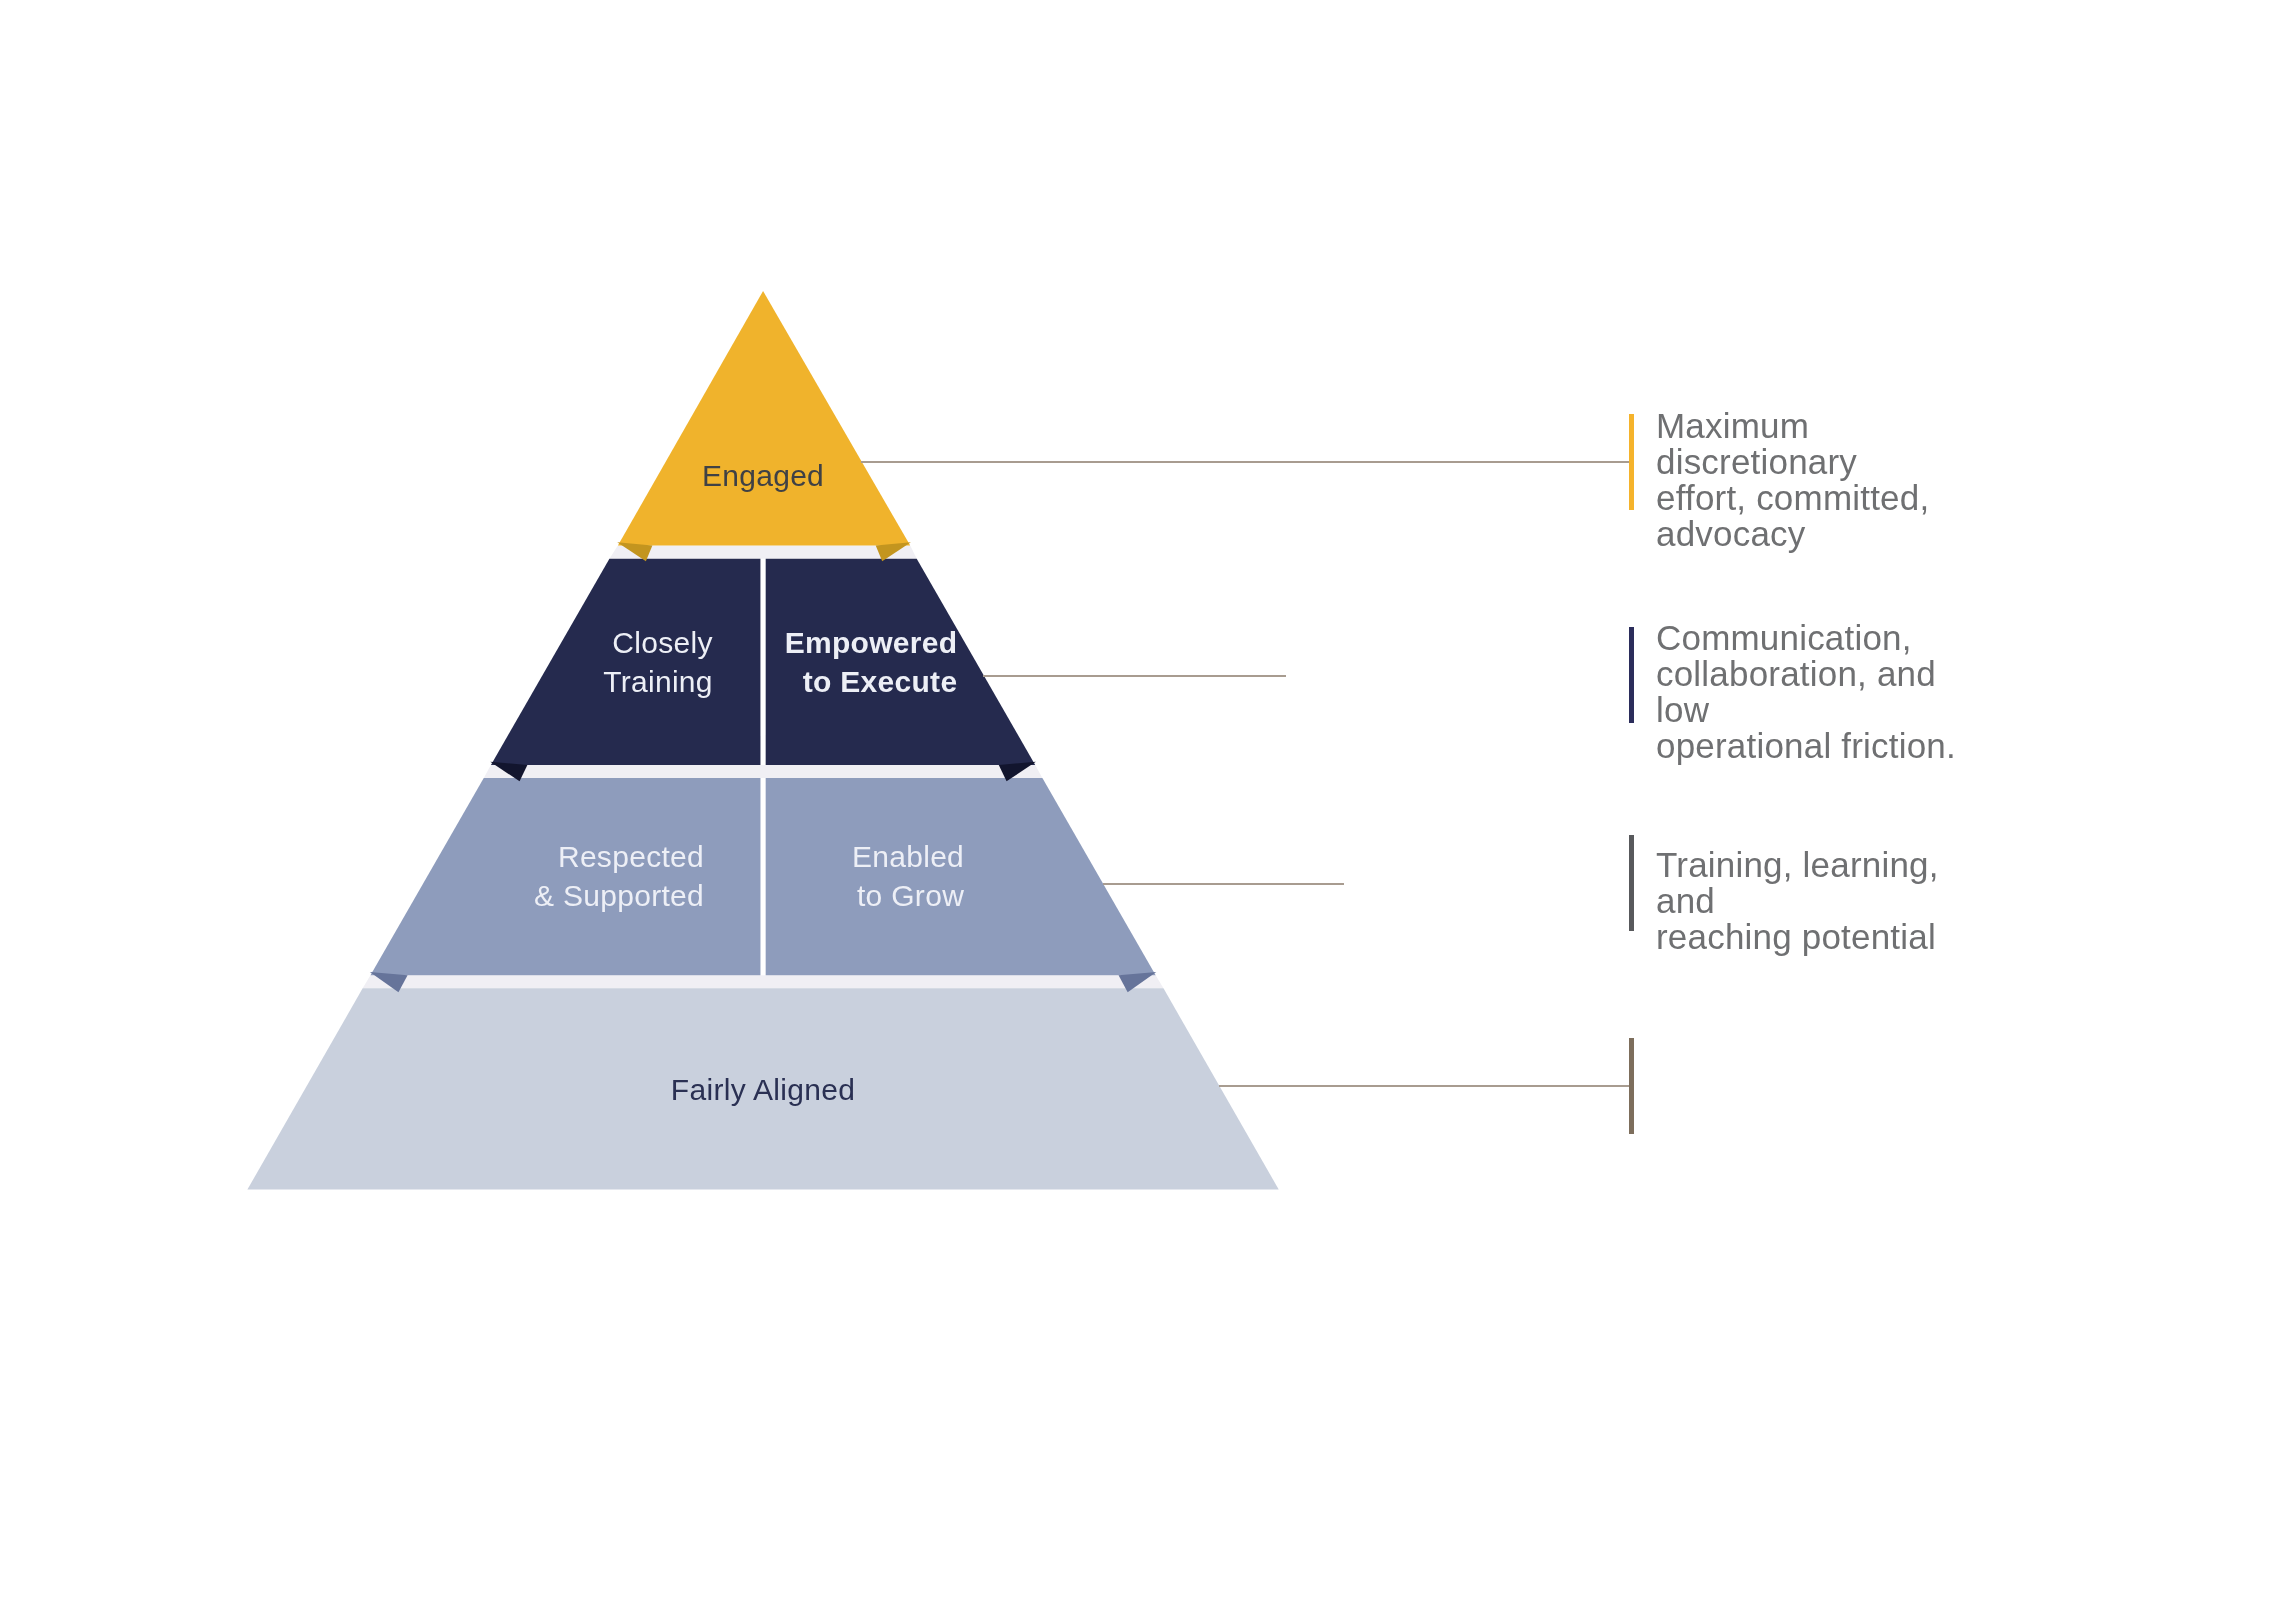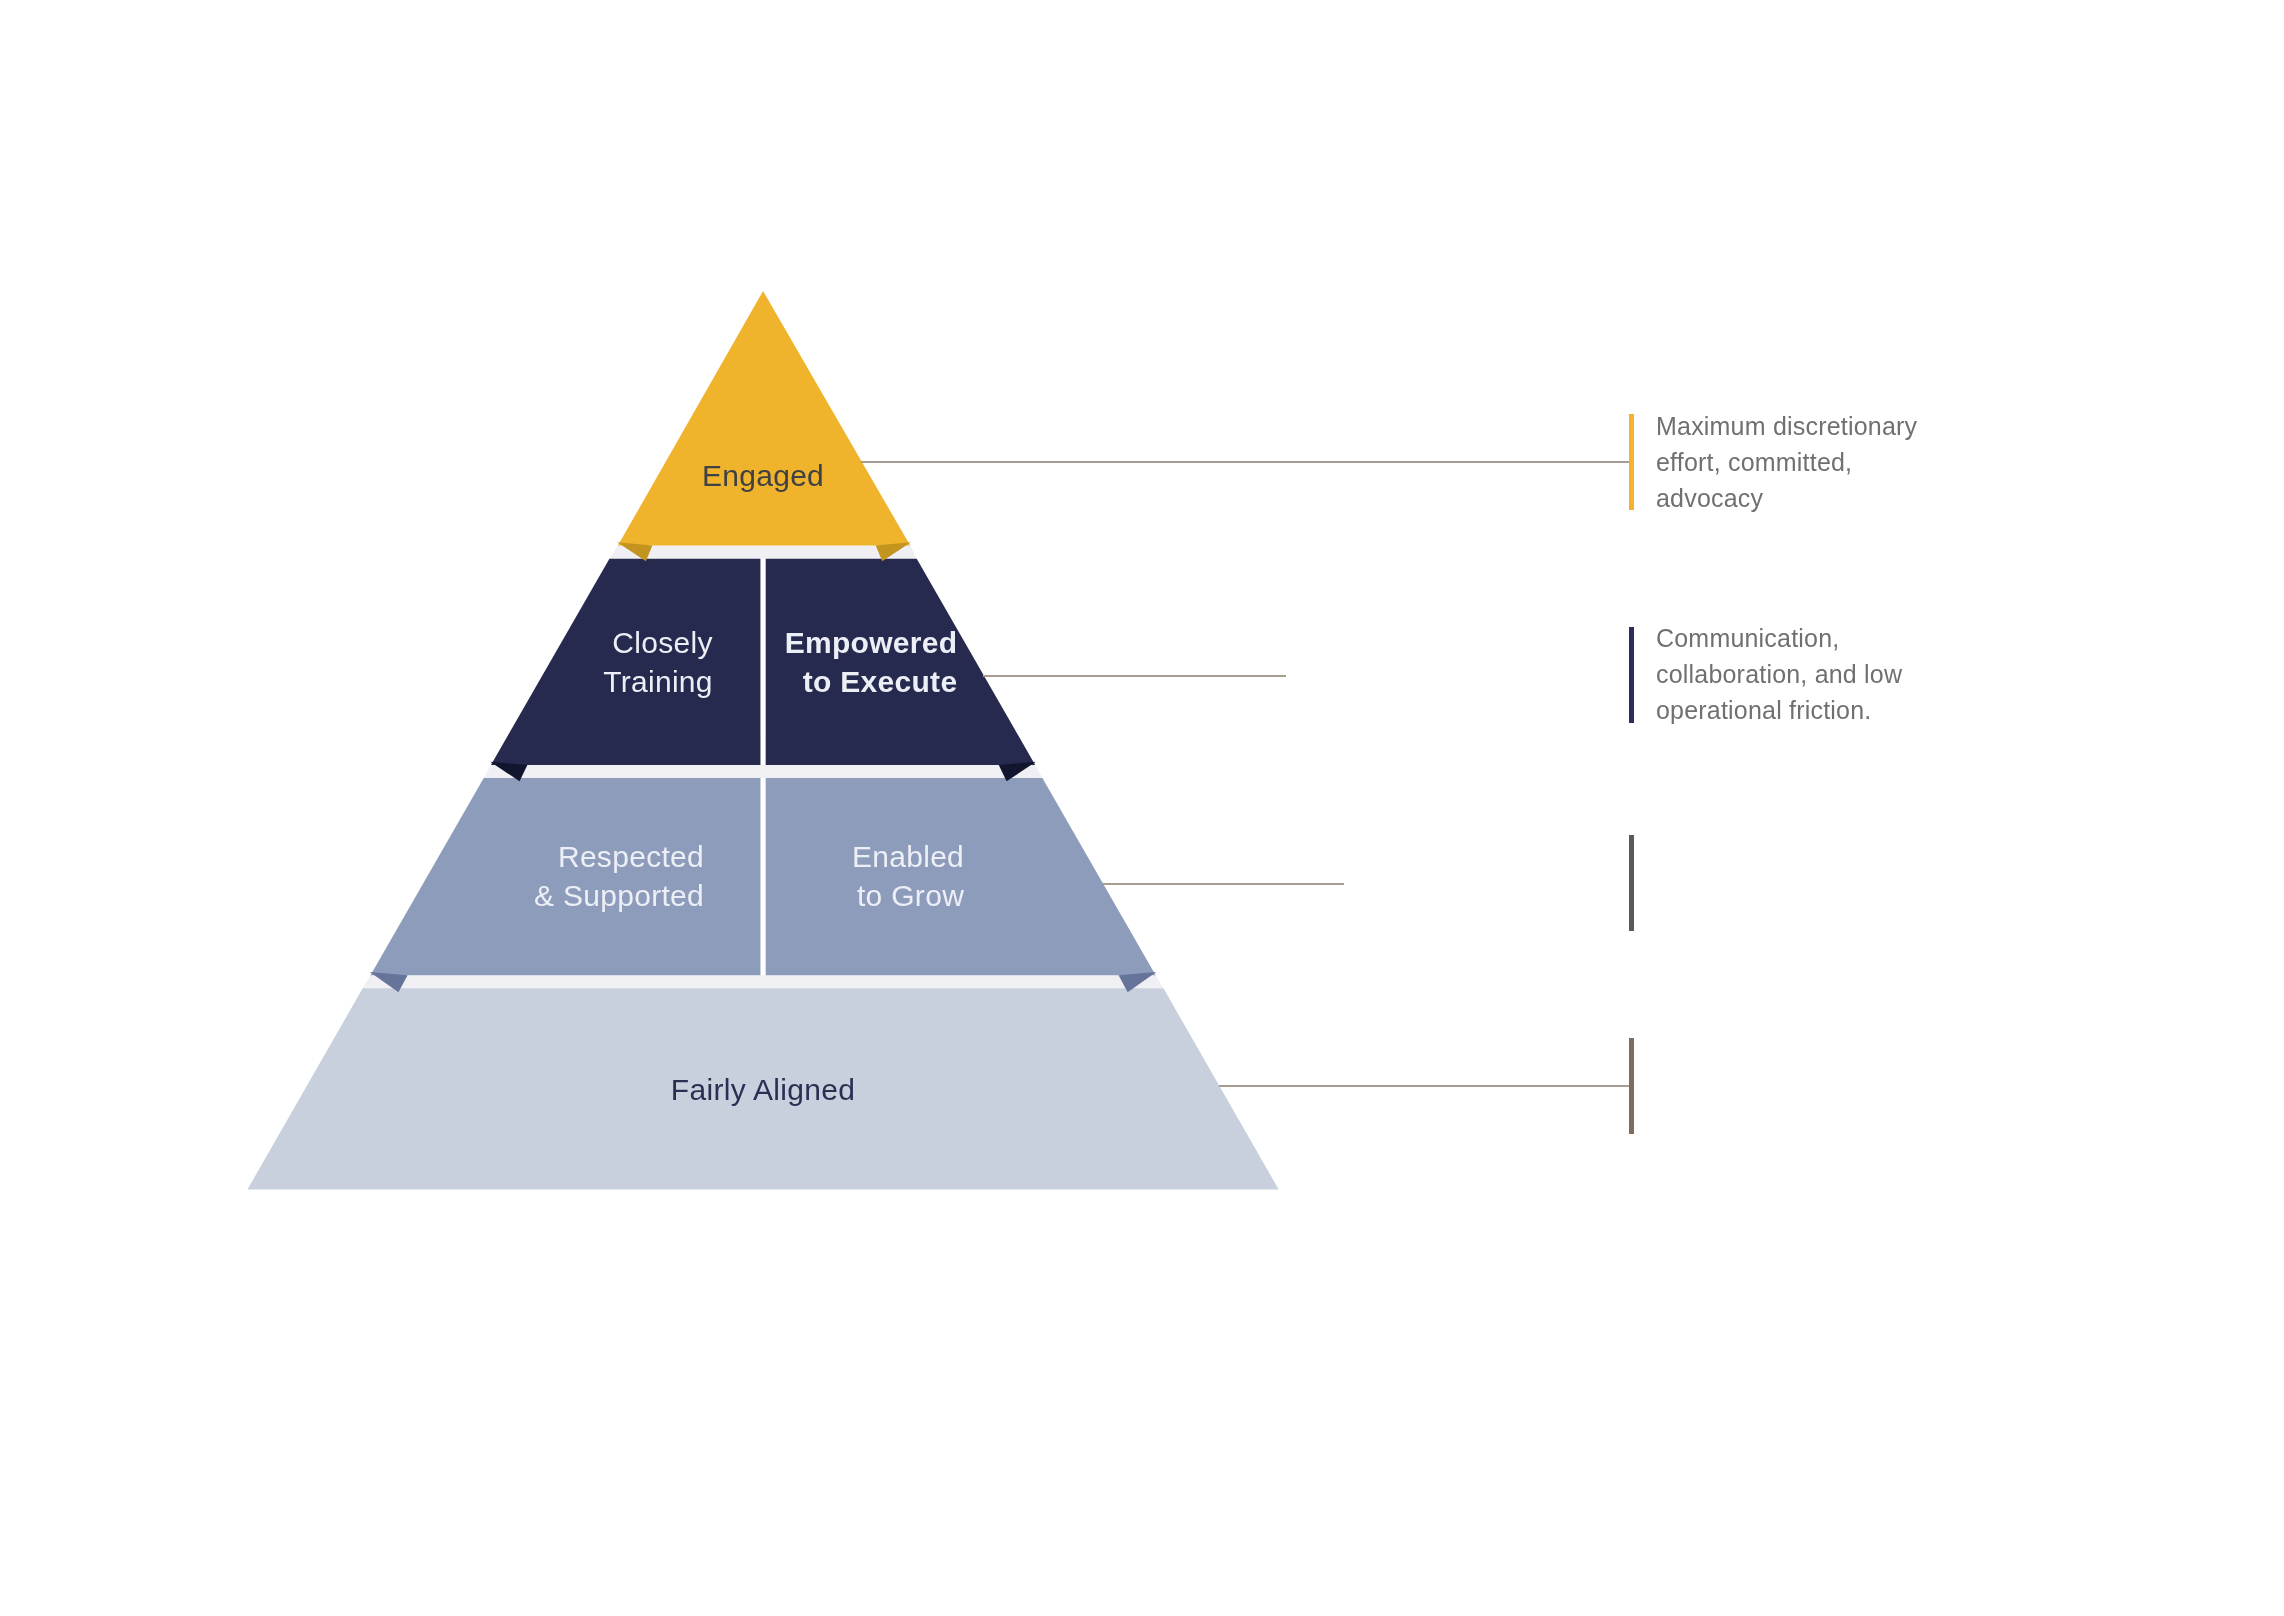--- a/index.html
+++ b/index.html
@@ -48,21 +48,21 @@
   .bar{
     position:absolute;
     width:4.6px;height:96px;
     left:1629px;
   }
 
   
   .ann{
     position:absolute;
     white-space:pre-line;
-    font-size:25px;
+    font-size:35px;
     line-height:36px;
     font-weight:300;
     color:var(--c-annotation_text);
     letter-spacing:0.2px;
   }
   .ann-left{
     width:300px;
     left:1301px;
     text-align:right;
   }
@@ -124,17 +124,19 @@
   <div class="ann ann-right" style="top:408px;">Maximum discretionary
 effort, committed,
 advocacy</div>
 
   <div class="bar" style="top: 627px; background: rgb(43, 45, 91);"></div>
   <div class="ann ann-right" style="top:620px;">Communication,
 collaboration, and low
 operational friction.</div>
 
   <div class="bar" style="top: 835px; background: rgb(88, 89, 92);"></div>
+  <div class="ann ann-right" style="top:847px;">Training, learning, and
+reaching potential</div>
 
   <div class="bar" style="top: 1038px; background: rgb(125, 110, 92);"></div>
 
 </div>
 
 
 </body></html>

